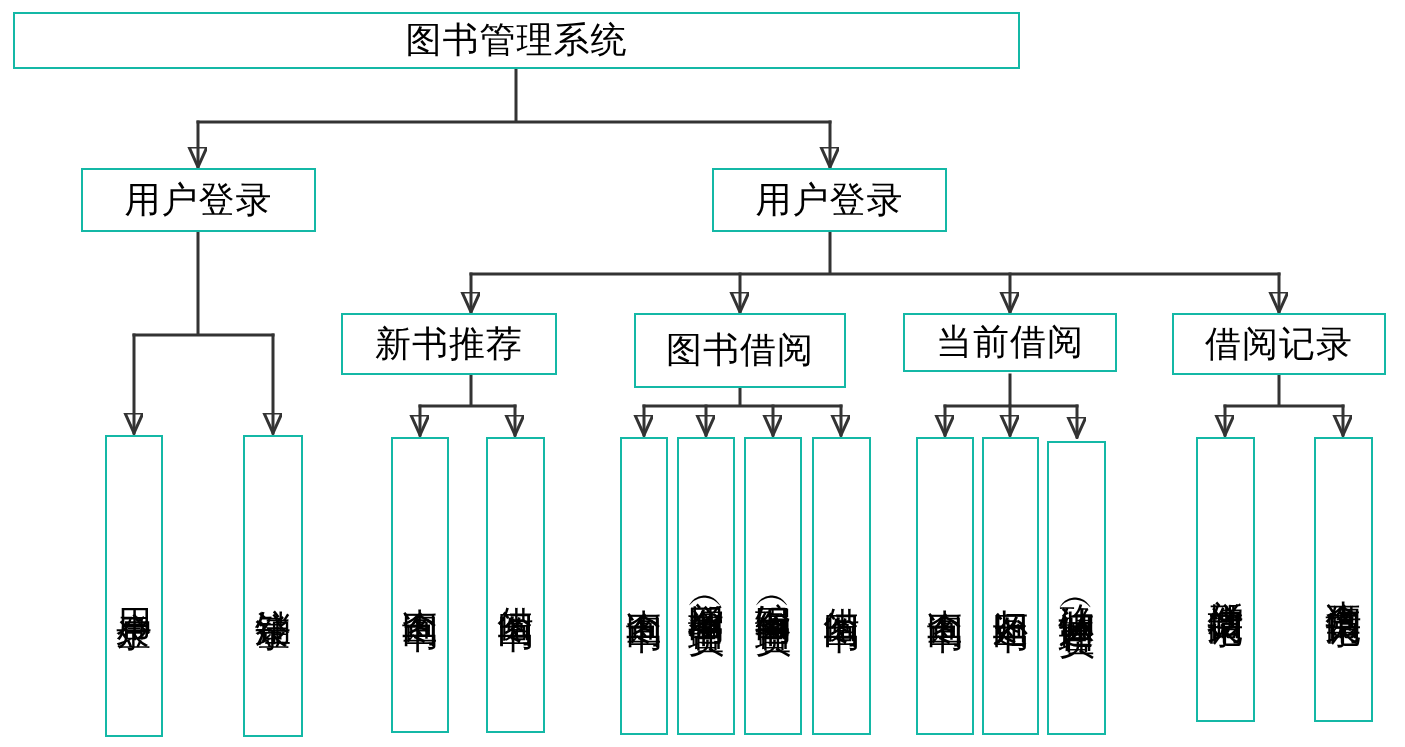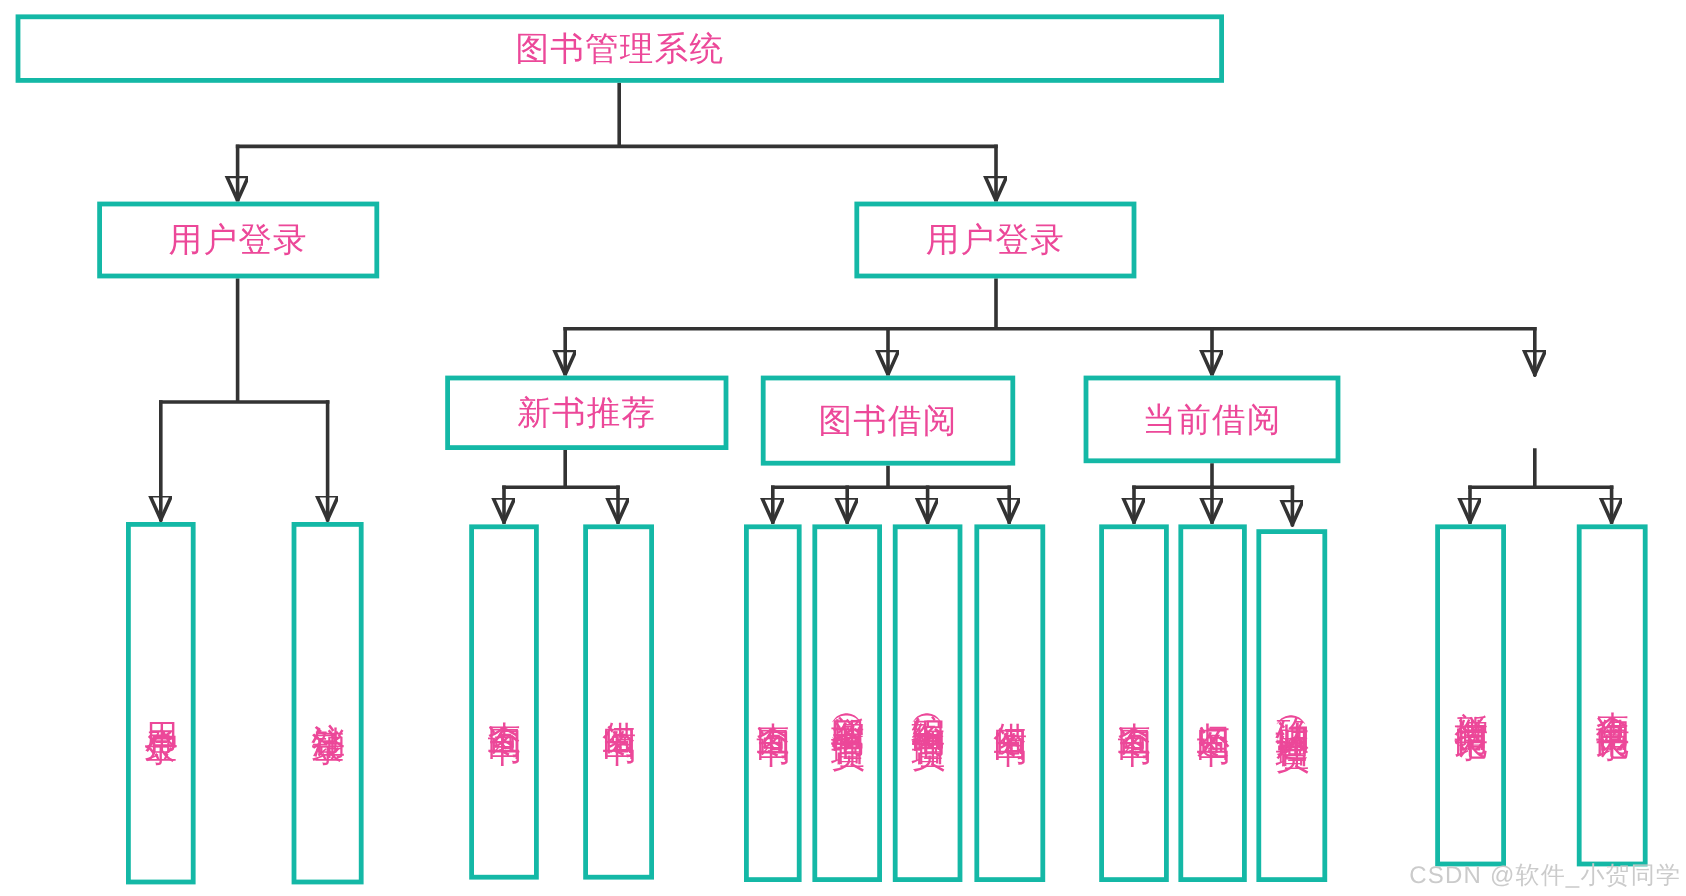--- a/index.html
+++ b/index.html
@@ -9,26 +9,26 @@
     background:#ffffff;
     overflow:hidden;
     font-family:"Liberation Sans","DejaVu Sans",sans-serif;
   }
   .lines{position:absolute;left:0;top:0;width:1405px;height:747px;pointer-events:none;}
   .lines path{stroke:#333333;stroke-width:3;fill:none;stroke-linecap:square;}
   .node{
     position:absolute;
     box-sizing:border-box;
     background:#ffffff;
-    border:4px solid #14b8a6;
+    border:2px solid #14b8a6;
     display:flex;
     align-items:center;
     justify-content:center;
-    color:#ec4899;
-    font-size:28px;
+    color:#000000;
+    font-size:36px;
     z-index:2;
   }
   .node .lbl{letter-spacing:1px;white-space:nowrap;}
   .node.v .lbl{
     writing-mode:vertical-rl;
     text-orientation:mixed;
     letter-spacing:3px;
     line-height:1;
   }
   .watermark{
@@ -106,28 +106,31 @@
     <span class="lbl">图书管理系统</span>
   </div>
 
   <div class="node" style="left:81px;top:168px;width:235px;height:64px;">
     <span class="lbl">用户登录</span>
   </div>
   <div class="node" style="left:712px;top:168px;width:235px;height:64px;">
     <span class="lbl">用户登录</span>
   </div>
 
-  <div class="node" style="left:371px;top:313px;width:236px;height:62px;">
+  <div class="node" style="left:341px;top:313px;width:216px;height:62px;">
     <span class="lbl">新书推荐</span>
   </div>
   <div class="node" style="left:634px;top:313px;width:212px;height:75px;">
     <span class="lbl">图书借阅</span>
   </div>
-  <div class="node" style="left:903px;top:313px;width:214px;height:73px;">
+  <div class="node" style="left:903px;top:313px;width:214px;height:59px;">
     <span class="lbl">当前借阅</span>
+  </div>
+  <div class="node" style="left:1172px;top:313px;width:214px;height:62px;">
+    <span class="lbl">借阅记录</span>
   </div>
 
   <div class="node v" style="left:105px;top:435px;width:58px;height:302px;">
     <span class="lbl">用户登录</span>
   </div>
   <div class="node v" style="left:243px;top:435px;width:60px;height:302px;">
     <span class="lbl">注销登录</span>
   </div>
 
   <div class="node v" style="left:391px;top:437px;width:58px;height:296px;">
@@ -160,15 +163,14 @@
     <span class="lbl">确认归还（管理员）</span>
   </div>
 
   <div class="node v" style="left:1196px;top:437px;width:59px;height:285px;">
     <span class="lbl">新增借阅记录</span>
   </div>
   <div class="node v" style="left:1314px;top:437px;width:59px;height:285px;">
     <span class="lbl">查询借阅记录</span>
   </div>
 
-  <div class="watermark">CSDN @软件_小贺同学</div>
 
 </div>
 
 </body></html>

